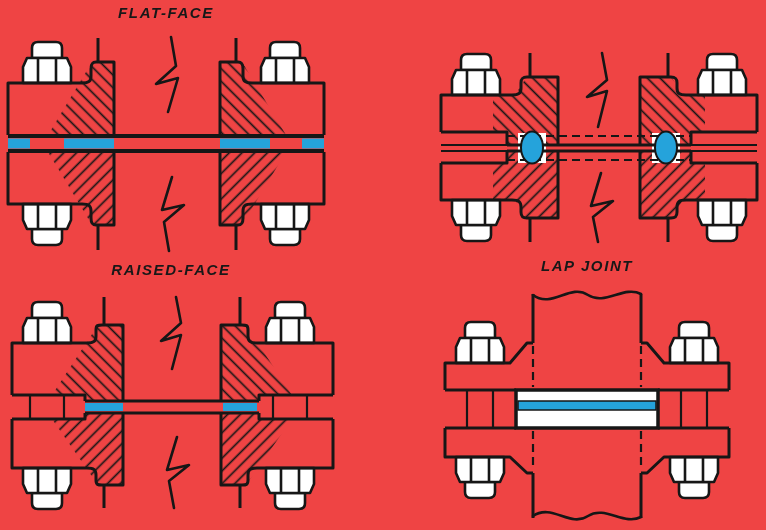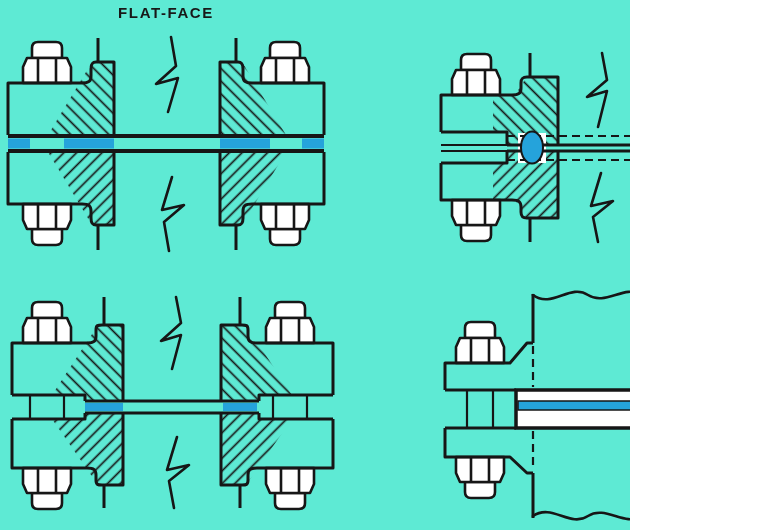--- a/index.html
+++ b/index.html
@@ -1,35 +1,37 @@
 <!DOCTYPE html>
 <html><head>
 <meta charset="utf-8">
 <style>
   html,body{margin:0;padding:0;background:#ffffff;}
-  .canvas{position:relative;width:630px;height:530px;background:#5eead4;overflow:hidden;
-          font-family:"Liberation Sans", sans-serif;}
+  .canvas{position:relative;width:766px;height:530px;background:#ef4444;overflow:hidden;
+          font-family:"Liberation Sans", sans-serif;font-style:italic;}
   .fig-title{position:absolute;width:330px;text-align:center;font-weight:bold;font-size:15px;
              letter-spacing:1.6px;color:#181818;white-space:nowrap;}
   .fig{position:absolute;}
   .ln{stroke:#161616;stroke-width:3;fill:none;stroke-linejoin:round;stroke-linecap:butt;}
   .ln4{stroke:#161616;stroke-width:4;fill:none;}
   .lnthin{stroke:#161616;stroke-width:1.8;fill:none;}
   .lnmid{stroke:#161616;stroke-width:2.2;fill:none;}
   .dash{stroke:#161616;stroke-width:2.2;fill:none;stroke-dasharray:8 5;}
   .brk{stroke:#161616;stroke-width:2.6;fill:none;stroke-linejoin:round;stroke-linecap:round;}
   .ln2{stroke:#161616;stroke-width:2.6;stroke-linejoin:round;}
   .wht{fill:#ffffff;stroke:none;}
 </style>
 </head>
 <body>
 
 <div class="canvas">
 
   <div class="fig-title" style="left:1px;top:4px;">FLAT-FACE</div>
+  <div class="fig-title" style="left:6px;top:261px;">RAISED-FACE</div>
+  <div class="fig-title" style="left:422px;top:257px;">LAP JOINT</div>
 
   <svg class="fig" style="left:0px;top:32px;" width="340" height="226" viewBox="0 0 340 226">
     <defs>
       <pattern id="hU" patternUnits="userSpaceOnUse" width="9" height="9" patternTransform="rotate(-45)">
         <line x1="4.5" y1="-1" x2="4.5" y2="10" stroke="#161616" stroke-width="1.7"></line>
       </pattern>
       <pattern id="hD" patternUnits="userSpaceOnUse" width="9" height="9" patternTransform="rotate(45)">
         <line x1="4.5" y1="-1" x2="4.5" y2="10" stroke="#161616" stroke-width="1.7"></line>
       </pattern>
       <g id="nutU">

